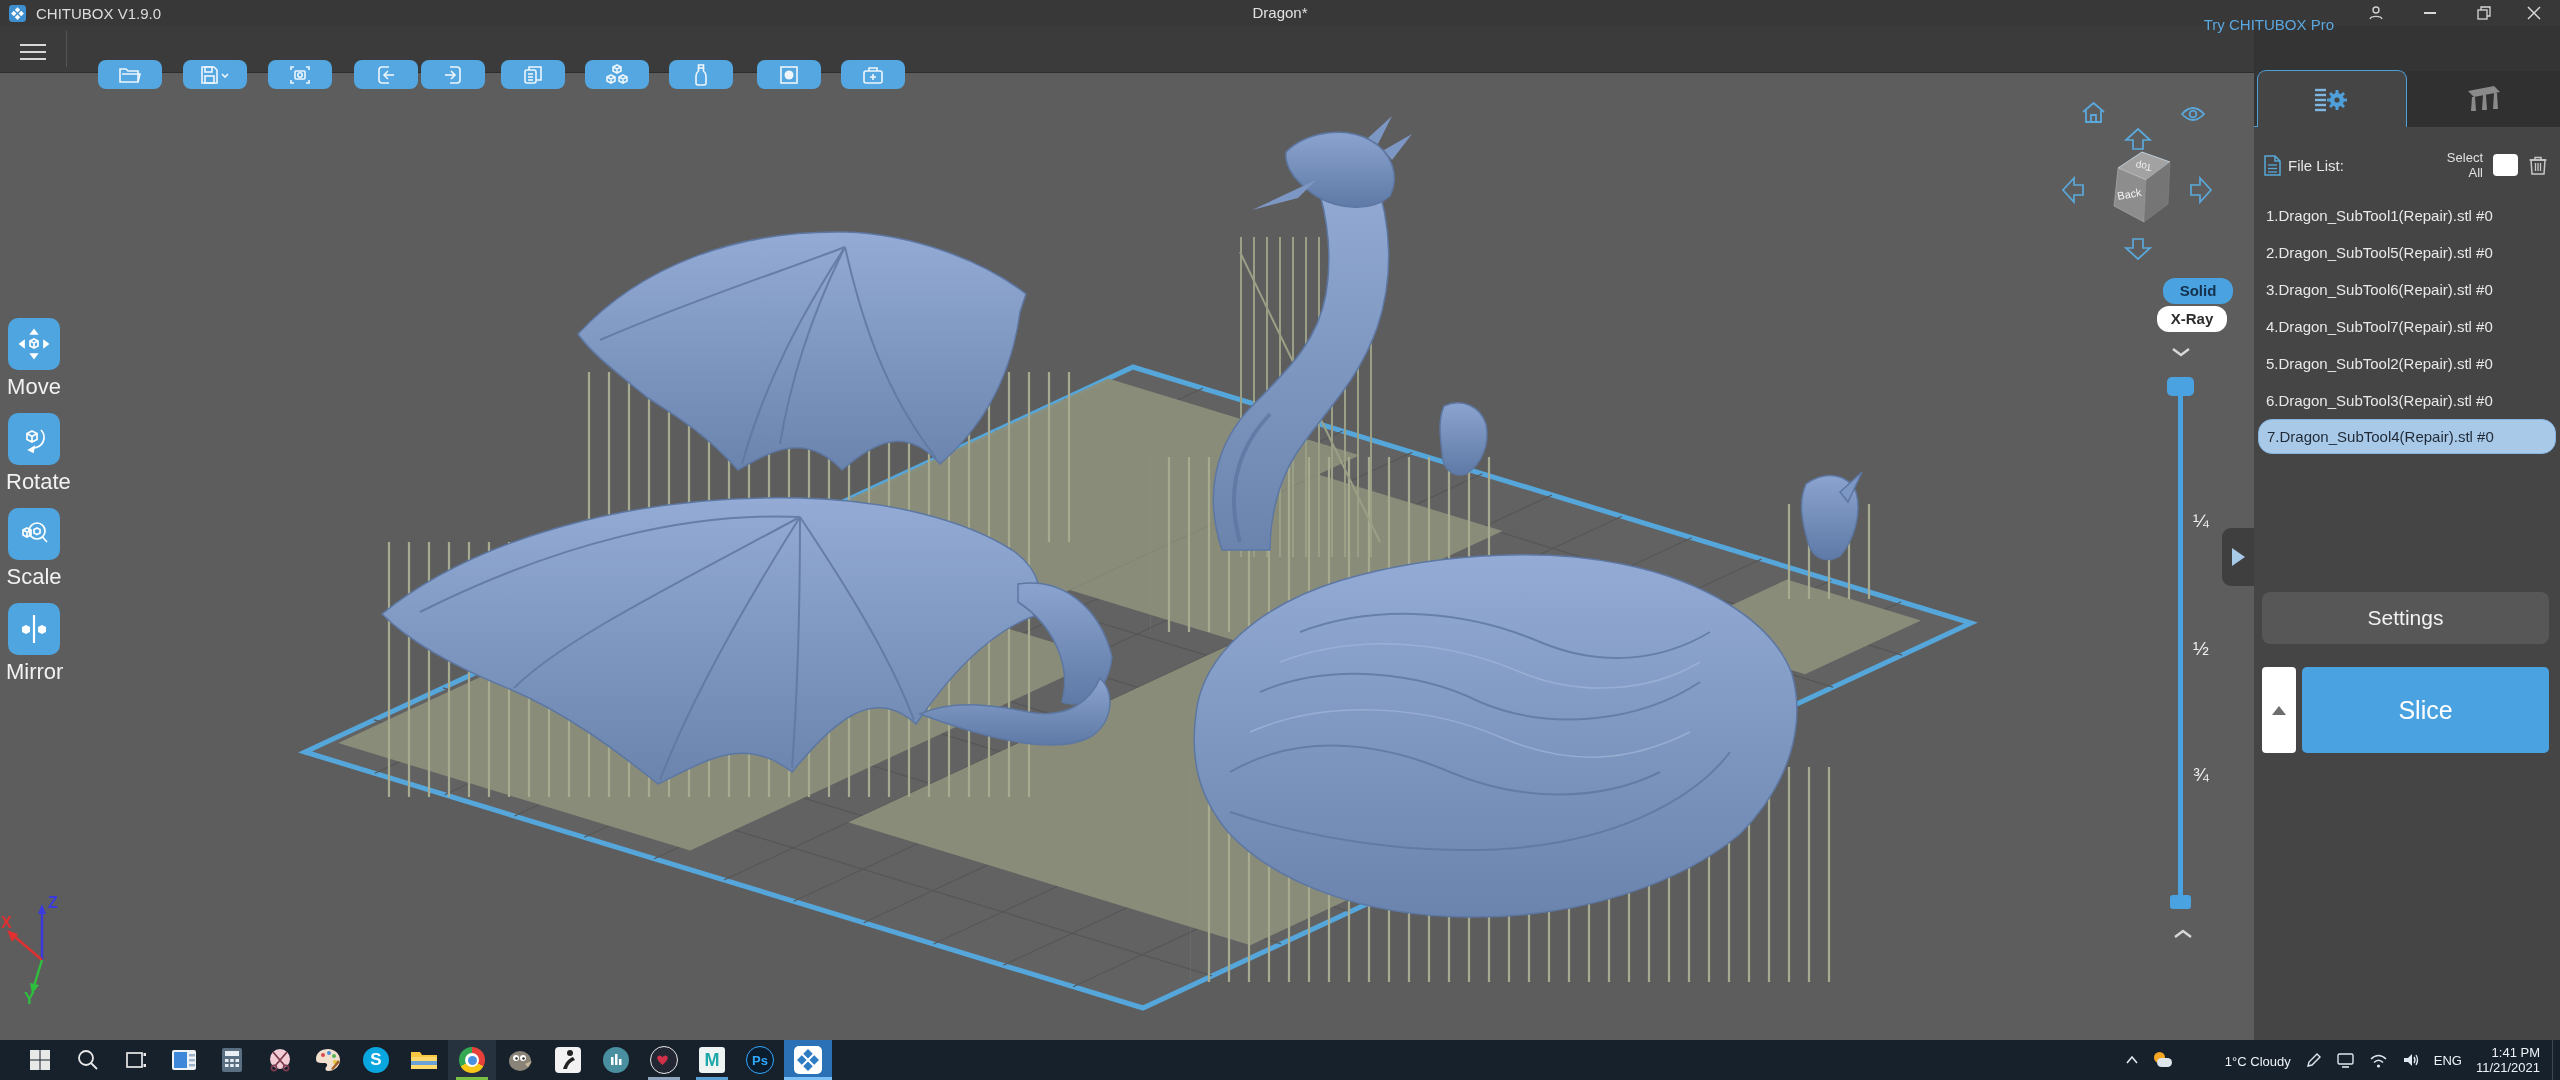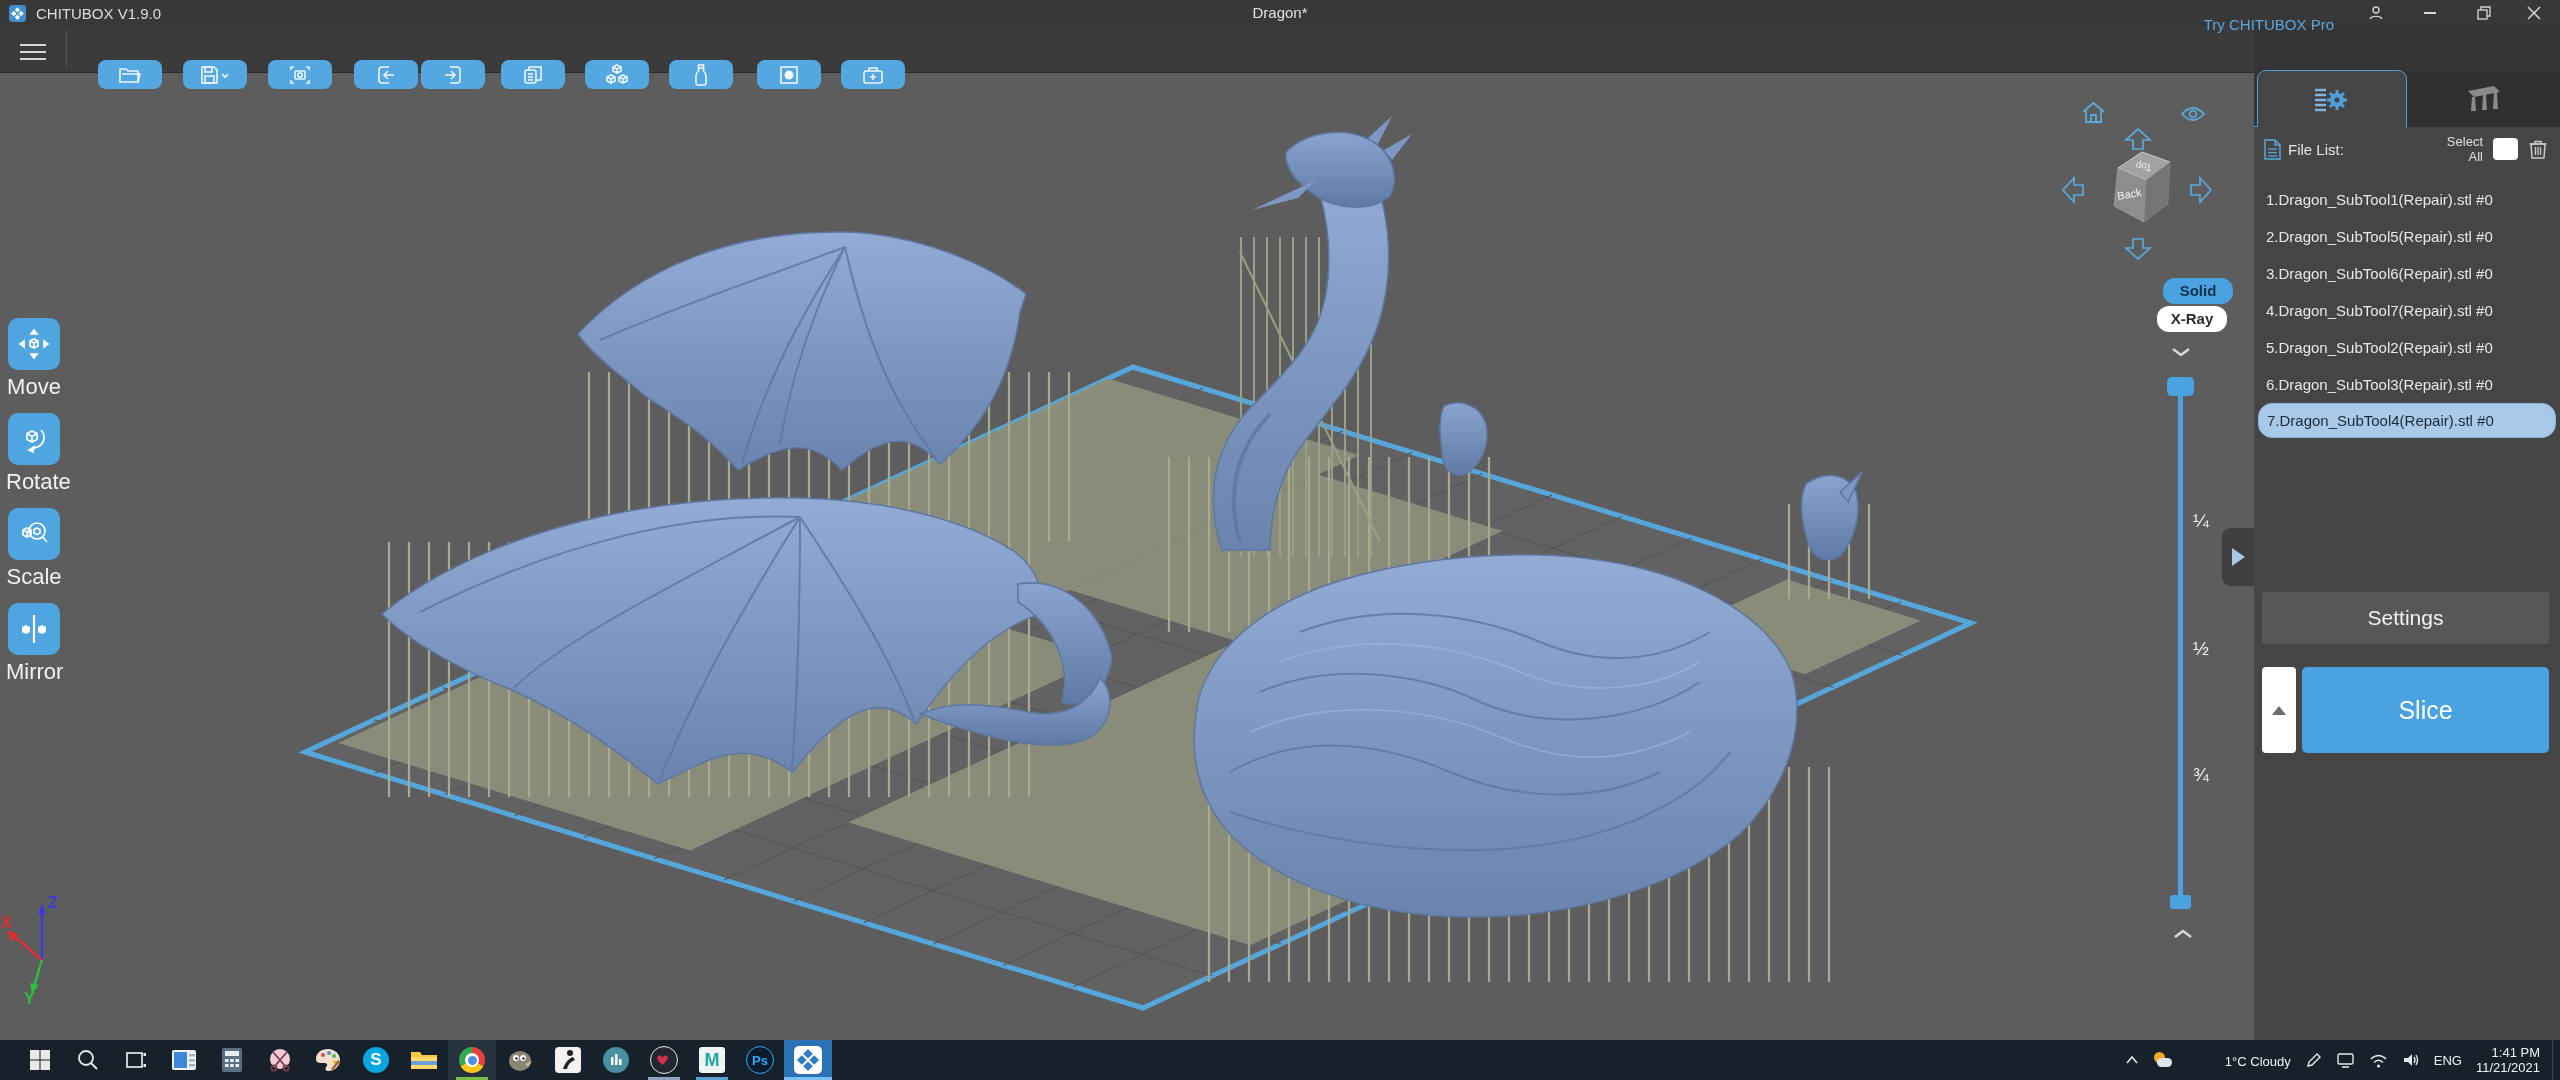--- a/index.html
+++ b/index.html
@@ -51,29 +51,29 @@
     border-radius:9px 0 0 9px;display:flex;align-items:center;justify-content:center;cursor:pointer;z-index:21;}
   .flyout-tri{width:0;height:0;border-top:9px solid transparent;border-bottom:9px solid transparent;border-left:13px solid #a9c9e9;}
 
   
   .right-panel{position:absolute;left:2254px;top:26px;width:306px;height:1014px;background:#454545;z-index:28;}
   .tab-bar{position:relative;height:101px;background:#343434;}
   .tab-bar-line{position:absolute;left:0;right:0;bottom:0;height:1px;background:#4f9fd9;}
   .tab{position:absolute;bottom:0;height:56px;display:flex;align-items:center;justify-content:center;cursor:pointer;}
   .tab-active{left:3px;width:148px;background:#454545;border:1px solid #4f9fd9;border-bottom:none;border-radius:9px 9px 0 0;}
   .tab-inactive{left:152px;right:0;background:#303030;}
-  .list-header{display:flex;align-items:center;padding:0 12px 0 10px;margin-top:0;height:44px;}
+  .list-header{display:flex;align-items:center;padding:0 12px 0 10px;margin-top:16px;height:44px;}
   .file-list-label{font-size:15px;color:#e6e6e6;margin-left:7px;}
   .select-all{margin-left:auto;width:52px;font-size:13px;line-height:15px;text-align:right;color:#e0e0e0;}
   .checkbox{width:25px;height:22px;background:#fff;border-radius:4px;margin:0 10px;cursor:pointer;}
   .file-list{margin-top:10px;}
   .file-item{height:37px;line-height:37px;padding-left:12px;font-size:15px;color:#e8e8e8;cursor:pointer;white-space:nowrap;}
   .file-item.selected{margin:0 4px;padding-left:8px;background:#a9c9e9;border:1px solid #86b5e3;
     border-radius:14px;color:#1f2a36;height:33px;line-height:33px;}
-  .settings-btn{position:absolute;left:8px;right:11px;top:566px;height:52px;background:#575757;border-radius:2px;
+  .settings-btn{position:absolute;left:8px;right:11px;top:566px;height:52px;background:#575757;border-radius:8px;
     color:#f2f2f2;font-size:21px;display:flex;align-items:center;justify-content:center;cursor:pointer;}
   .slice-up{position:absolute;left:8px;top:641px;width:34px;height:86px;background:#fff;border-radius:4px;
     display:flex;align-items:center;justify-content:center;cursor:pointer;}
   .slice-up-tri{width:0;height:0;border-left:7px solid transparent;border-right:7px solid transparent;border-bottom:9px solid #6d6d6d;}
   .slice-btn{position:absolute;left:48px;right:11px;top:641px;height:86px;background:#4aa3e0;border-radius:5px;
     color:#fff;font-size:25px;display:flex;align-items:center;justify-content:center;cursor:pointer;}
 
   
   .taskbar{position:absolute;left:0;top:1040px;width:2560px;height:40px;background:#16212c;z-index:40;display:flex;}
   .tb-cell{position:relative;width:48px;height:40px;display:flex;align-items:center;justify-content:center;cursor:pointer;}

